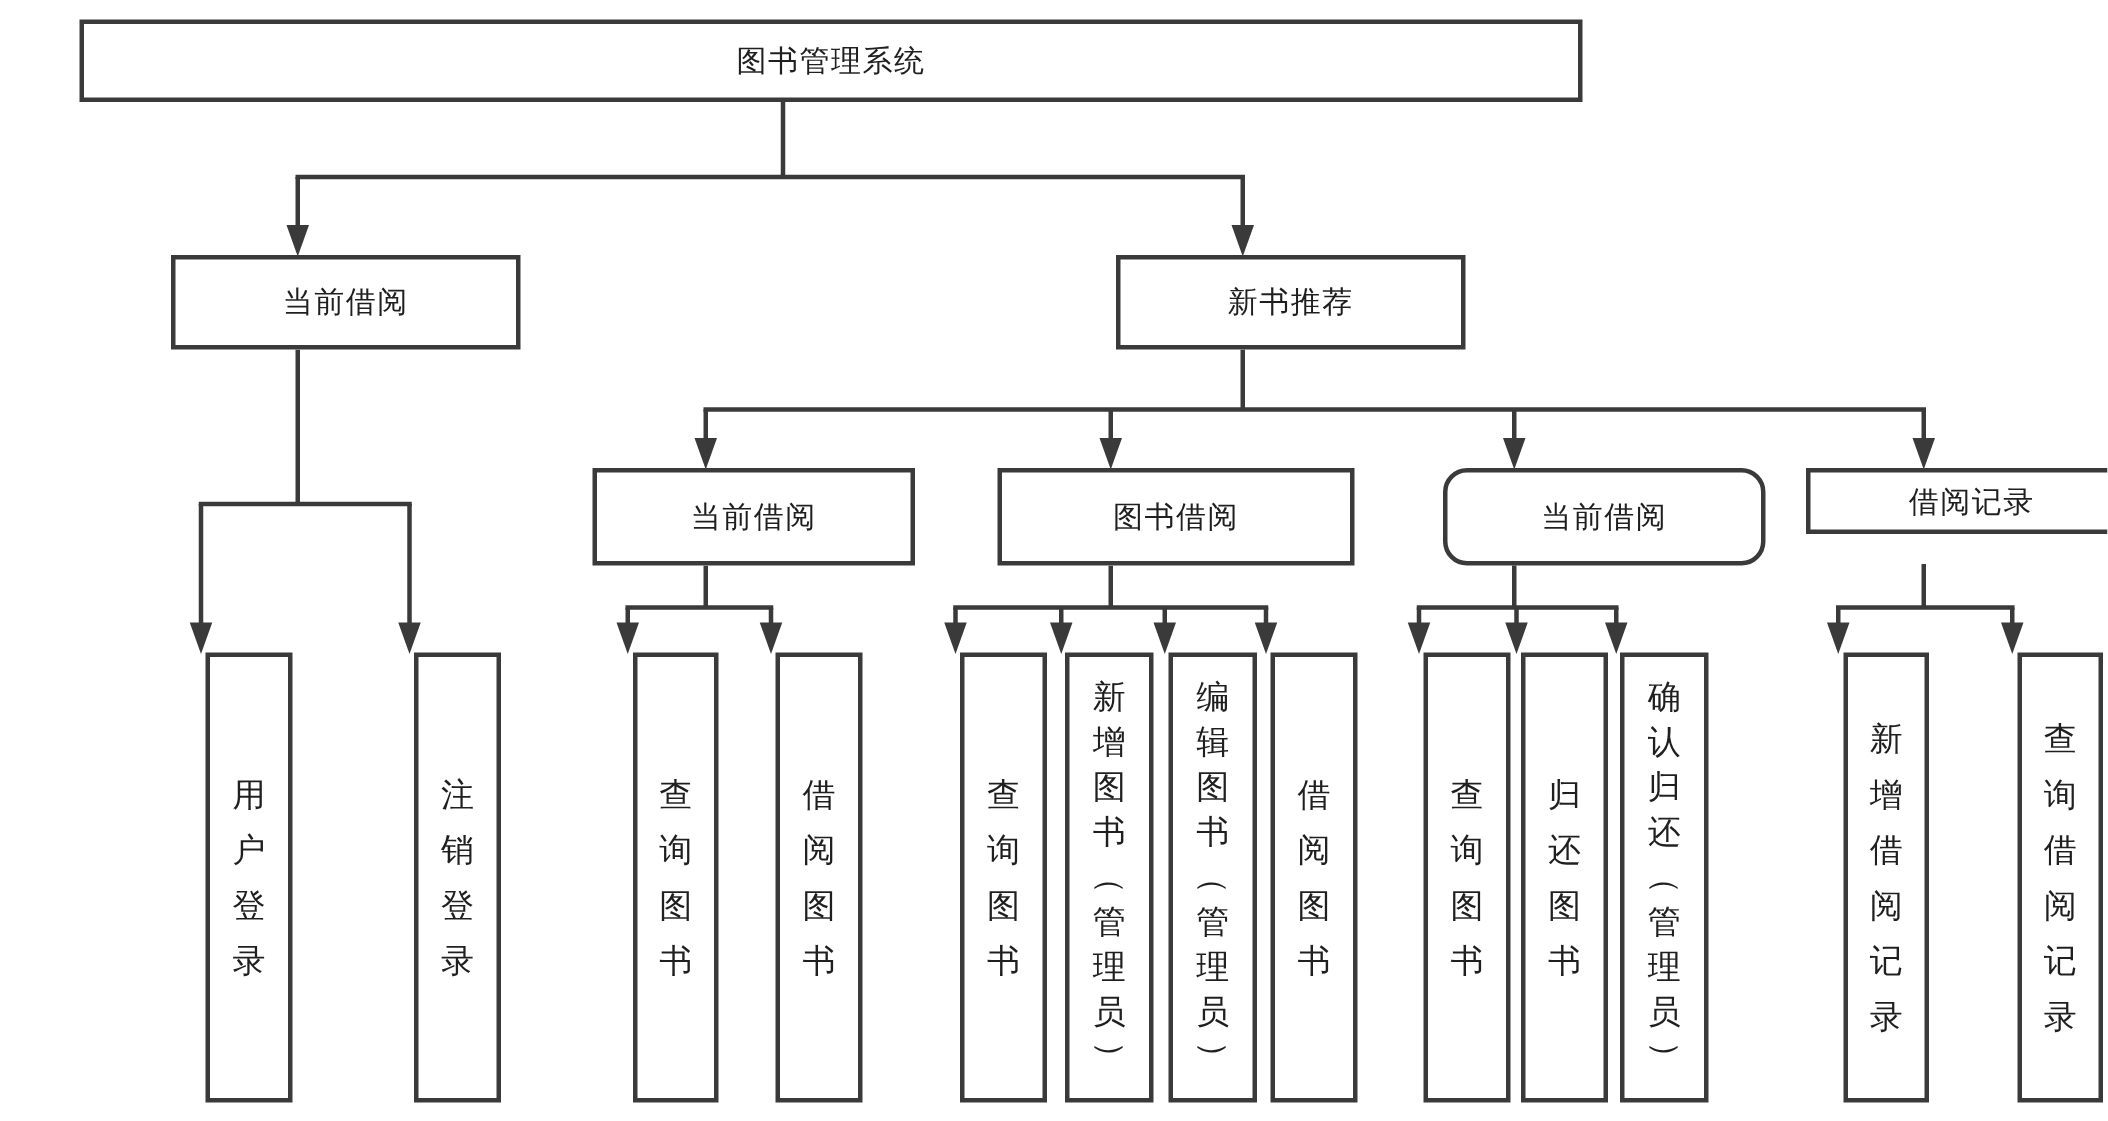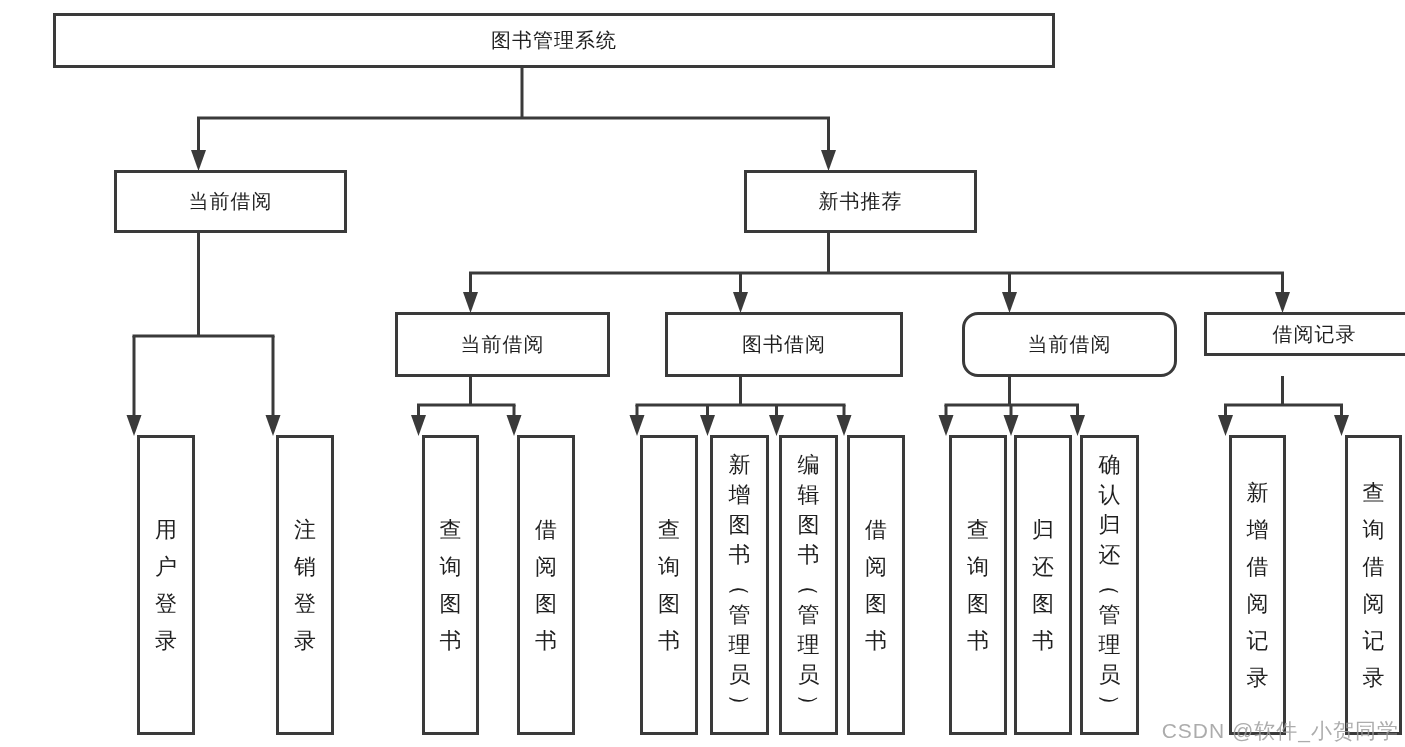--- a/index.html
+++ b/index.html
@@ -210,14 +210,13 @@
       </div>
       <div class="node v" style="left: 1313px; top: 435px; width: 57px; height: 300px;">
         <span class="vchar" style="line-height: 37px;">查</span>
         <span class="vchar" style="line-height: 37px;">询</span>
         <span class="vchar" style="line-height: 37px;">借</span>
         <span class="vchar" style="line-height: 37px;">阅</span>
         <span class="vchar" style="line-height: 37px;">记</span>
         <span class="vchar" style="line-height: 37px;">录</span>
       </div>
     </div>
-  <div class="watermark">CSDN @软件_小贺同学</div>
 </div>
 
 </body></html>

